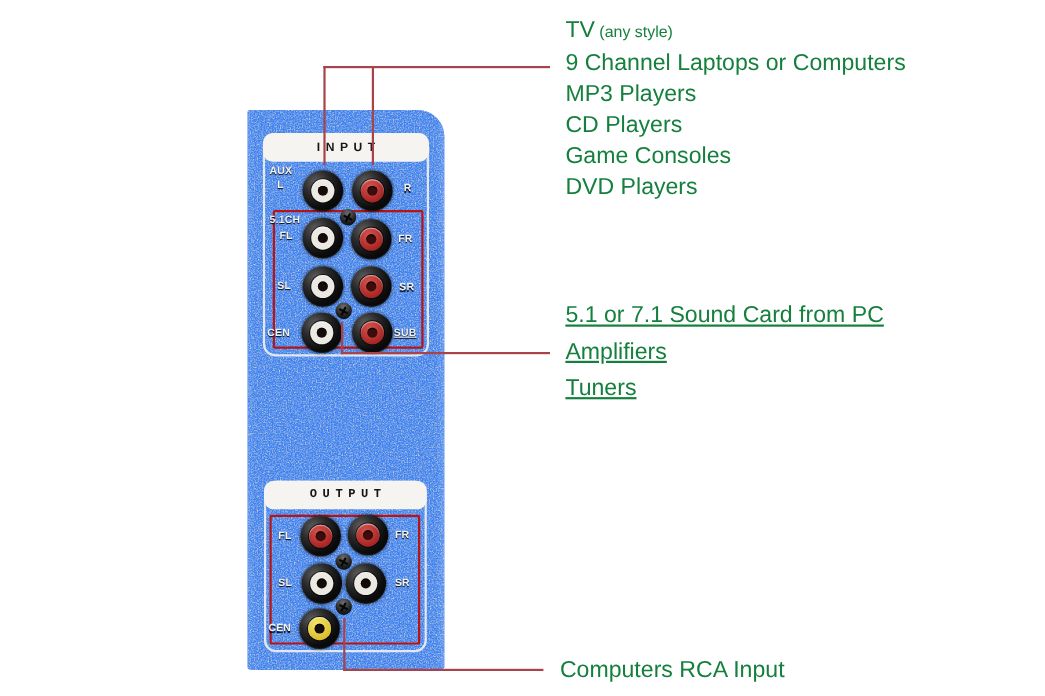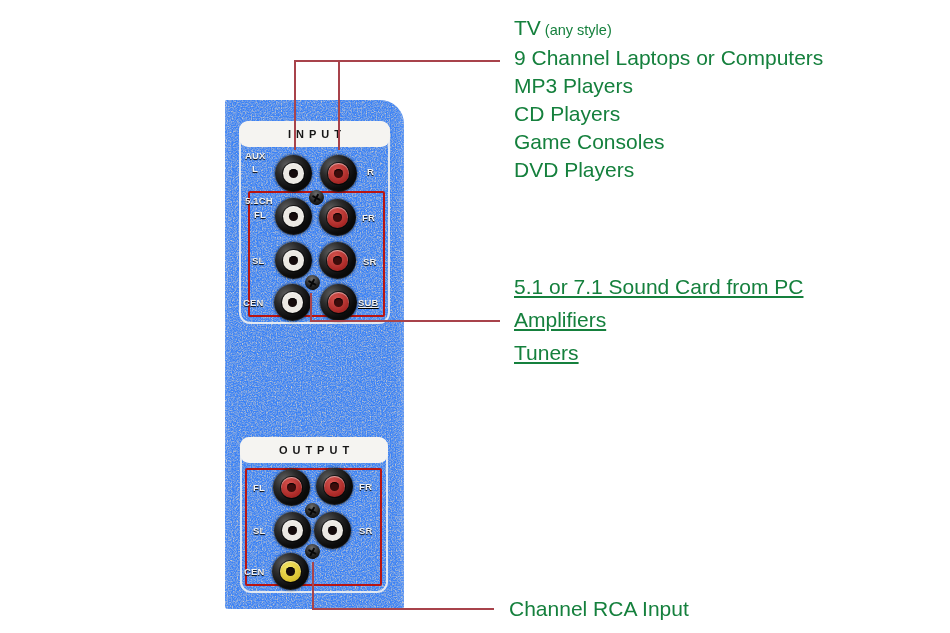--- a/index.html
+++ b/index.html
@@ -142,21 +142,21 @@
       <div class="ring ring-white">
           <div class="hole"></div>
         </div>
     </div>
     <div class="jack" style="left:95px; top:184px;">
       <div class="ring ring-red">
           <div class="hole hole-red"></div>
         </div>
     </div>
 
-    <div class="outline-box" style="left:15px; top:337px; width:144px; height:152px;">
+    <div class="outline-box" style="left:15px; top:337px; width:144px; height:152px;font-family:Liberation Mono, monospace;">
       <div class="section-header">
         <span>OUTPUT</span>
       </div>
     </div>
     <div class="hl-rect" style="left:20px; top:368px; width:137px; height:118px;"></div>
 
     <span class="jlabel" style="left:28px; top:382px;">FL</span>
     <span class="jlabel" style="left:134px; top:381px;">FR</span>
     <div class="jack" style="left:48px; top:369px;">
       <div class="ring ring-red">
@@ -212,15 +212,15 @@
     <div>Game Consoles</div>
     <div>DVD Players</div>
   </div>
 
   <div class="ann-text block-51" style="left:514px; top:270px;text-decoration:underline;">
     <div>5.1 or 7.1 Sound Card from PC</div>
     <div>Amplifiers</div>
     <div>Tuners</div>
   </div>
 
-  <div class="ann-text" style="left:509px; top:595px;">Channel RCA Input</div>
+  <div class="ann-text" style="left:509px; top:595px;">Computers RCA Input</div>
 
 </div>
 
 </body></html>

